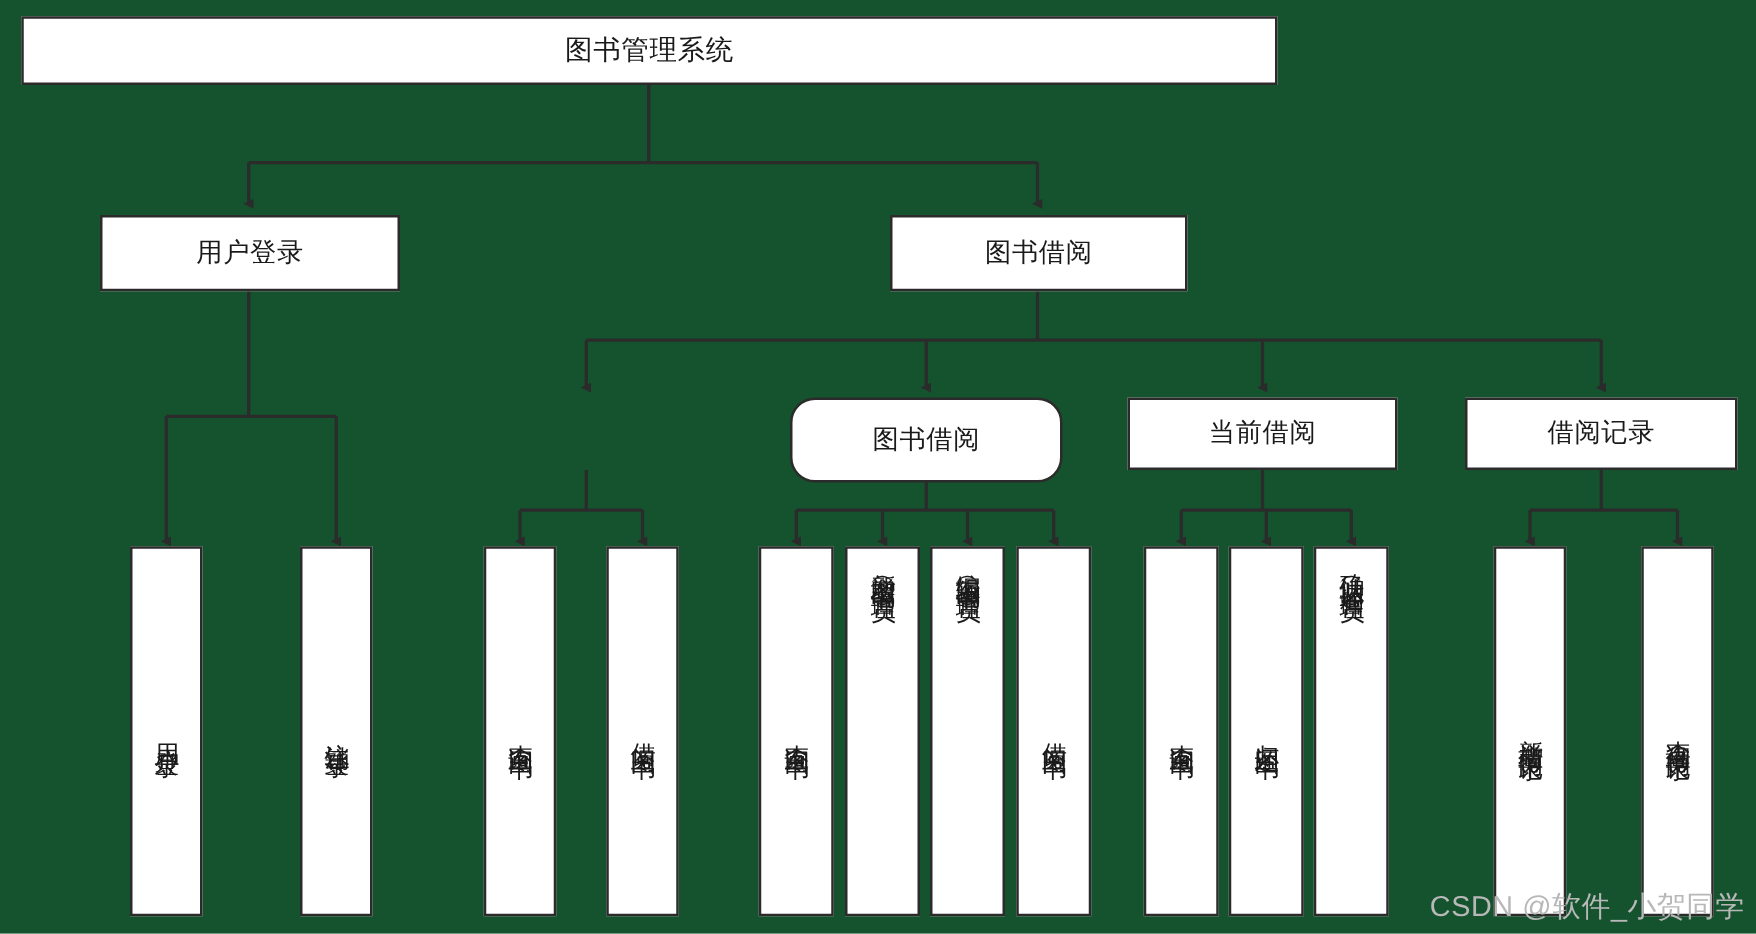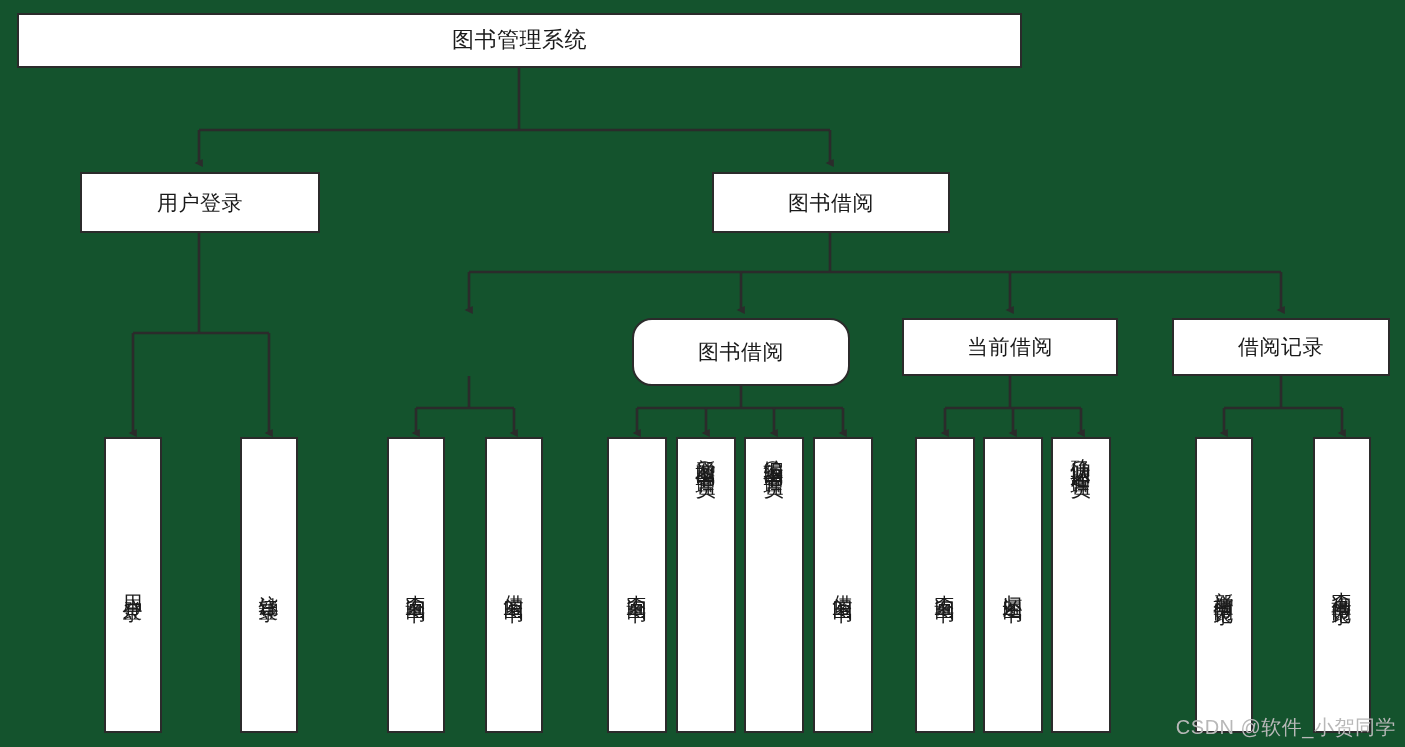--- a/index.html
+++ b/index.html
@@ -66,21 +66,21 @@
   .node.leaf.centered {
     align-items: center;
   }
   .node.leaf.topaligned .node-label {
     margin-top: 4px;
   }
   #watermark {
     position: absolute;
     right: 9px;
     bottom: 6px;
-    font-size: 20px;
+    font-size: 23px;
     color: #b8b8b8;
     letter-spacing: 0.5px;
     z-index: 6;
     white-space: nowrap;
   }
 </style>
 </head>
 <body>
 
 <div id="canvas">

